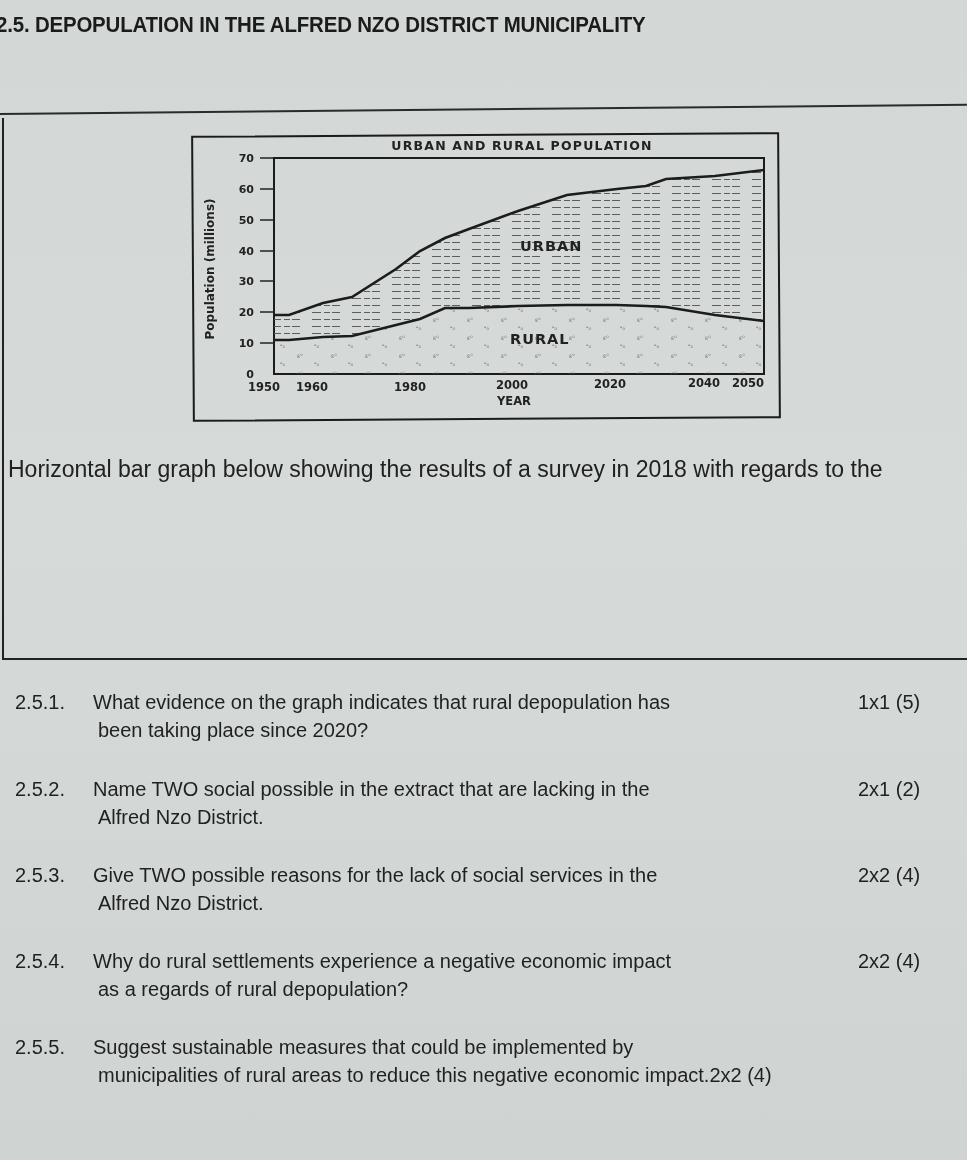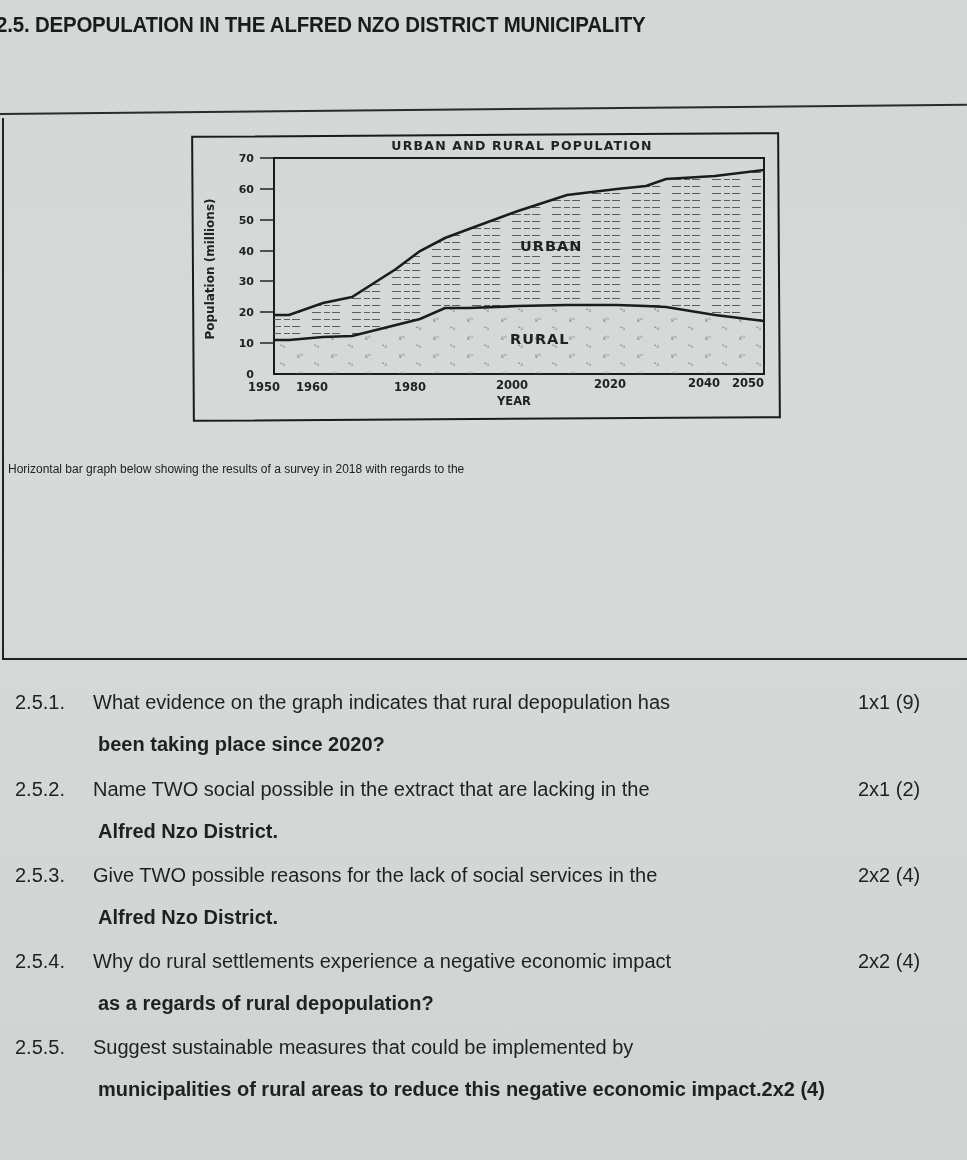--- a/index.html
+++ b/index.html
@@ -26,31 +26,31 @@
     border-left: 2px solid #222; border-bottom: 2px solid #222;
   }
   .chart-box {
     position: absolute; left: 192px; top: 134px; width: 584px; height: 282px;
     border: 2px solid #1b1b1b;
     transform: rotate(-0.35deg);
   }
   .chart-svg { position: absolute; left: 192px; top: 134px; }
   .passage {
     position: absolute; left: 8px; top: 444px; width: 960px;
-    font-size: 12px; line-height: 50px; color: #202122;
+    font-size: 23px; line-height: 50px; color: #202122;
   }
   .passage p { margin: 0; }
   .passage .gap { display: inline-block; width: 36px; }
   .q {
     position: absolute; left: 6px; width: 960px; font-size: 20px; color: #1f2021;
   }
   .q .num { position: absolute; left: 9px; }
   .q .text { position: absolute; left: 87px; white-space: nowrap; }
   .q .marks { position: absolute; left: 852px; white-space: nowrap; }
-  .q .line2 { position: absolute; left: 92px; top: 42px; white-space: nowrap; font-weight: bold; }
+  .q .line2 { position: absolute; left: 92px; top: 28px; white-space: nowrap; }
 </style>
 </head>
 <body>
 
 <div class="heading">2.5. DEPOPULATION IN THE ALFRED NZO DISTRICT MUNICIPALITY</div>
 <div class="rule-top"></div>
 <div class="extract-frame"></div>
 
 <div class="chart-box"></div>
 <svg class="chart-svg" width="590" height="290" viewBox="0 0 590 290">
@@ -110,21 +110,21 @@
   <text x="318" y="210" font-size="14.5" font-weight="bold" letter-spacing="1" fill="#222" font-family="DejaVu Sans, sans-serif">RURAL</text>
 </svg>
 
 <div class="passage">
   <p>Horizontal bar graph below showing the results of a survey in 2018 with regards to the</p>
 </div>
 
 <div class="q" style="top:691px;">
   <span class="num">2.5.1.</span>
   <span class="text">What evidence on the graph indicates that rural depopulation has</span>
-  <span class="marks">1x1 (9)</span>
+  <span class="marks">1x1 (5)</span>
   <span class="line2">been taking place since 2020?</span>
 </div>
 
 <div class="q" style="top:778px;">
   <span class="num">2.5.2.</span>
   <span class="text">Name TWO social possible in the extract that are lacking in the</span>
   <span class="marks">2x1 (2)</span>
   <span class="line2">Alfred Nzo District.</span>
 </div>
 

